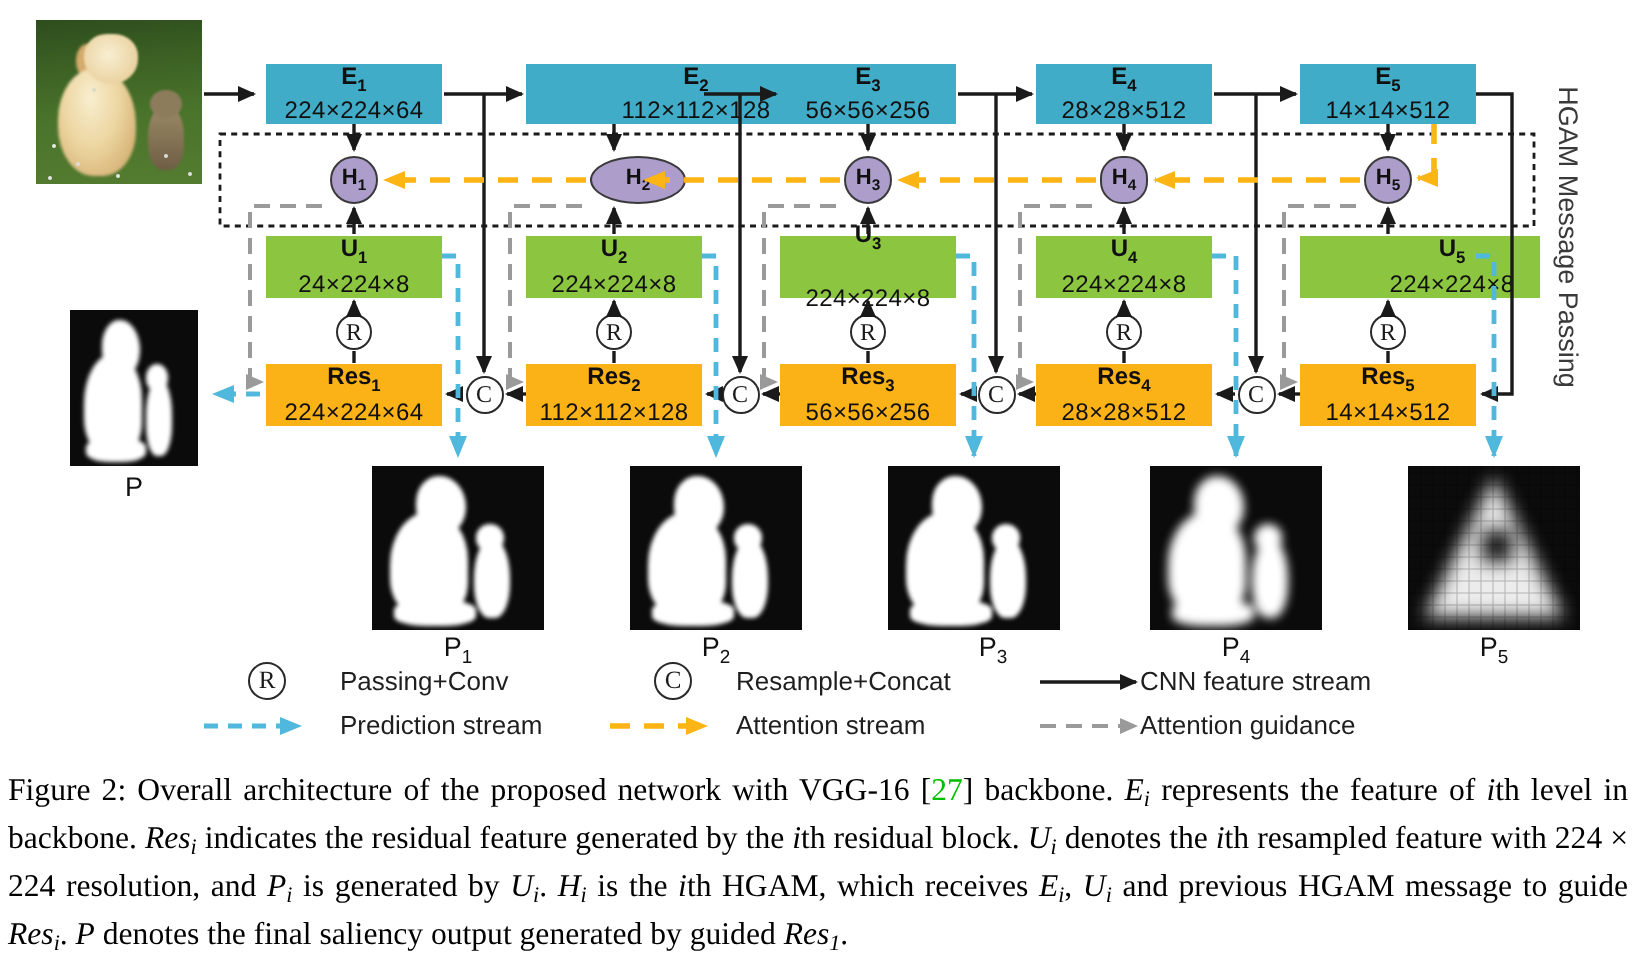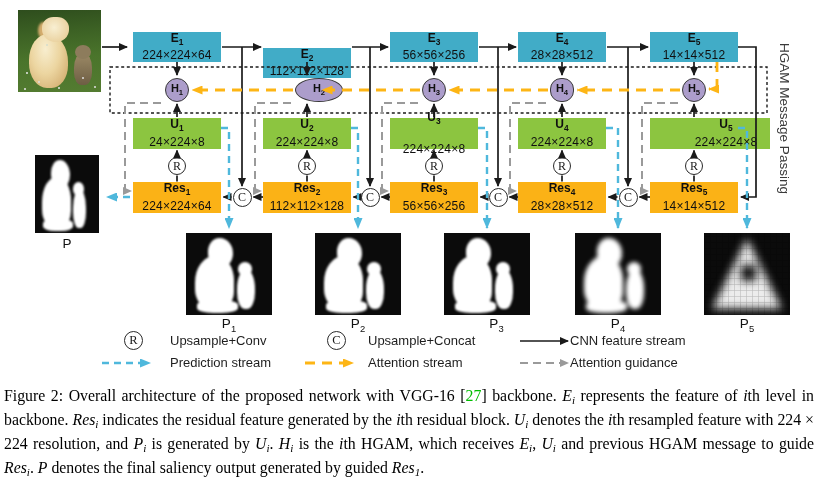--- a/index.html
+++ b/index.html
@@ -127,21 +127,21 @@
       <div class="sal sharp" style="left:186px;top:233px;width:86px;height:82px;">
         <div class="shapes">
           <div class="s-head"></div>
           <div class="s-body"></div>
           <div class="s-paw"></div>
           <div class="s-cat"></div>
           <div class="s-cathead"></div>
         </div>
       </div>
       <div class="p-label" style="left:207px;top:316px;"><span class="t1" style="font-weight: normal; font-size: 13.5px;"><span>P</span><sub>1</sub></span></div>
-      <div class="box e-box" style="left:263px;top:48px;width:88px;height:30px;">
+      <div class="box e-box" style="left:263px;top:32px;width:88px;height:30px;padding-left:41px;">
         <span class="t1"><span>E</span><sub>2</sub></span>
         <span class="t2"><span>112×112×128</span></span>
       </div>
       <div class="circle h-circle" style="left:295px;top:78px;width:48px;height:24px;">
         <span class="t1"><span>H</span><sub>2</sub></span>
       </div>
       <div class="box u-box" style="left:263px;top:118px;width:88px;height:31px;">
         <span class="t1"><span>U</span><sub>2</sub></span>
         <span class="t2"><span>224×224×8</span></span>
       </div>
@@ -326,25 +326,25 @@
         <path d="M418 103 L382 103 L382 191 L388 191" class="ln-g" marker-end="url(#mg)"></path>
         <path d="M546 103 L510 103 L510 191 L516 191" class="ln-g" marker-end="url(#mg)"></path>
         <path d="M678 103 L642 103 L642 191 L648 191" class="ln-g" marker-end="url(#mg)"></path>
       </svg>
     </div>
 
   <div id="legend">
       <div class="lg-circle" style="left:124px;top:331px;">
         <span>R</span>
       </div>
-      <div class="lg-label" style="left:170px;top:333px;">Upsample+Conv</div>
+      <div class="lg-label" style="left:170px;top:333px;">Passing+Conv</div>
       <div class="lg-circle" style="left:327px;top:331px;">
         <span>C</span>
       </div>
-      <div class="lg-label" style="left:368px;top:333px;">Upsample+Concat</div>
+      <div class="lg-label" style="left:368px;top:333px;">Resample+Concat</div>
       <svg width="60" height="14" style="position:absolute;left:518px;top:334px;">
         <path d="M2 7 L50 7" class="ln-k" marker-end="url(#mk)"></path>
       </svg>
       <div class="lg-label" style="left:570px;top:333px;">CNN feature stream</div>
       <svg width="60" height="14" style="position:absolute;left:100px;top:356px;">
         <path d="M2 7 L50 7" class="ln-b" marker-end="url(#mb)"></path>
       </svg>
       <div class="lg-label" style="left:170px;top:355px;">Prediction stream</div>
       <svg width="60" height="14" style="position:absolute;left:303px;top:356px;">
         <path d="M2 7 L50 7" class="ln-y" marker-end="url(#my)"></path>

